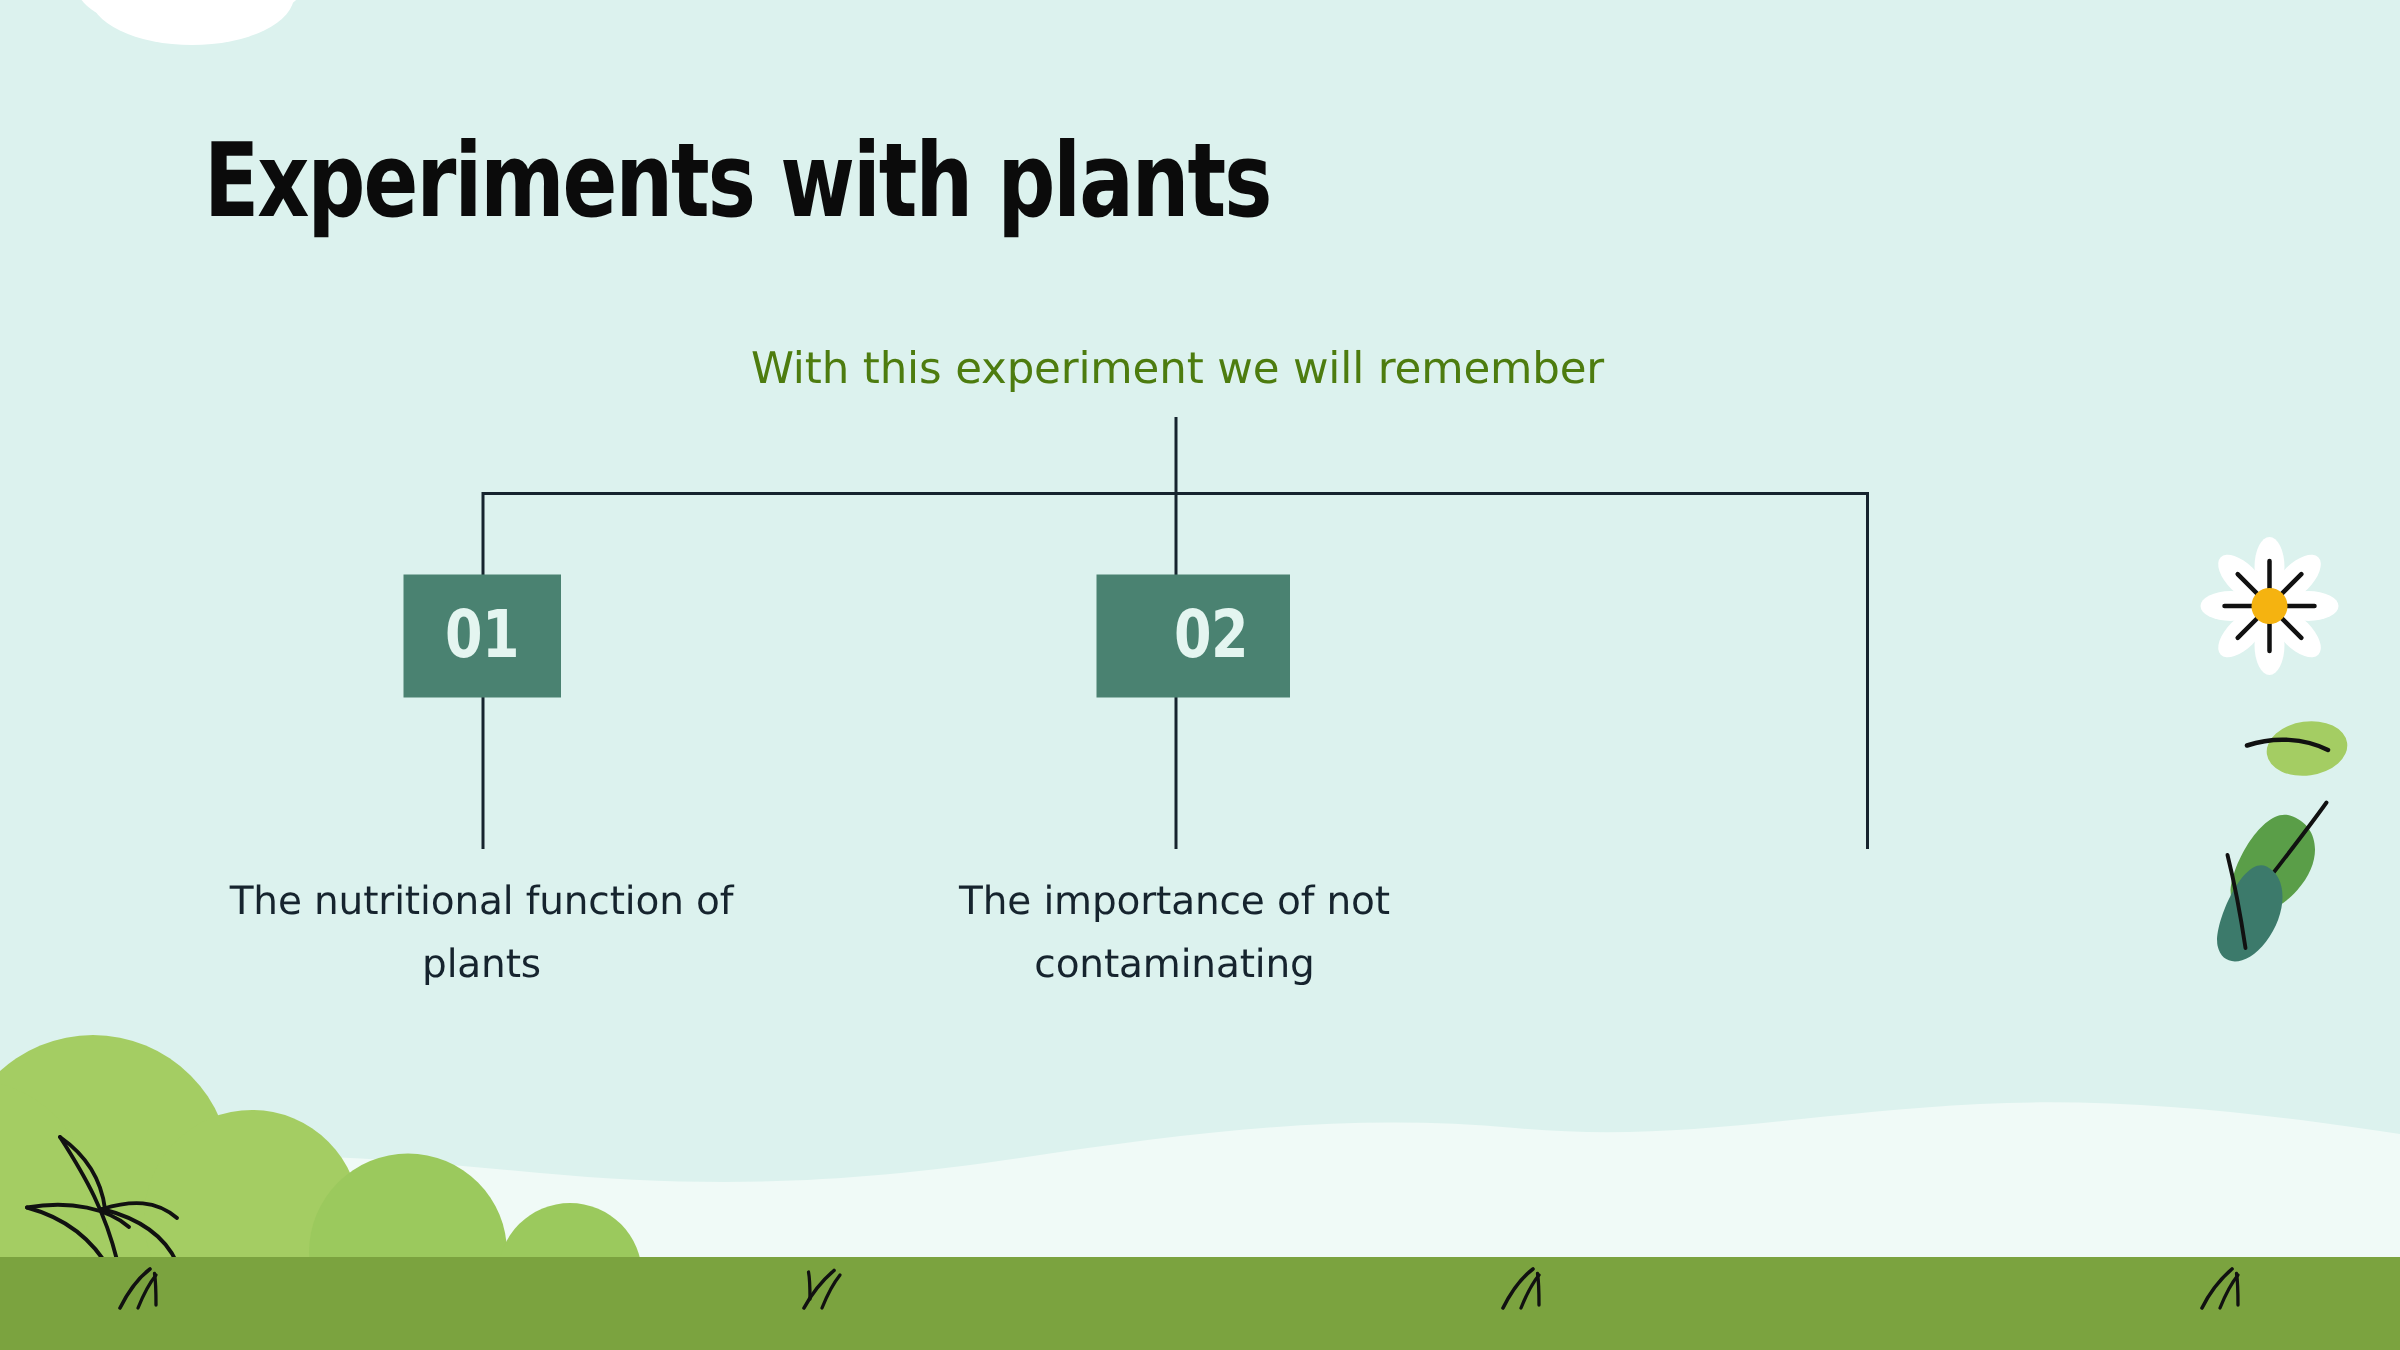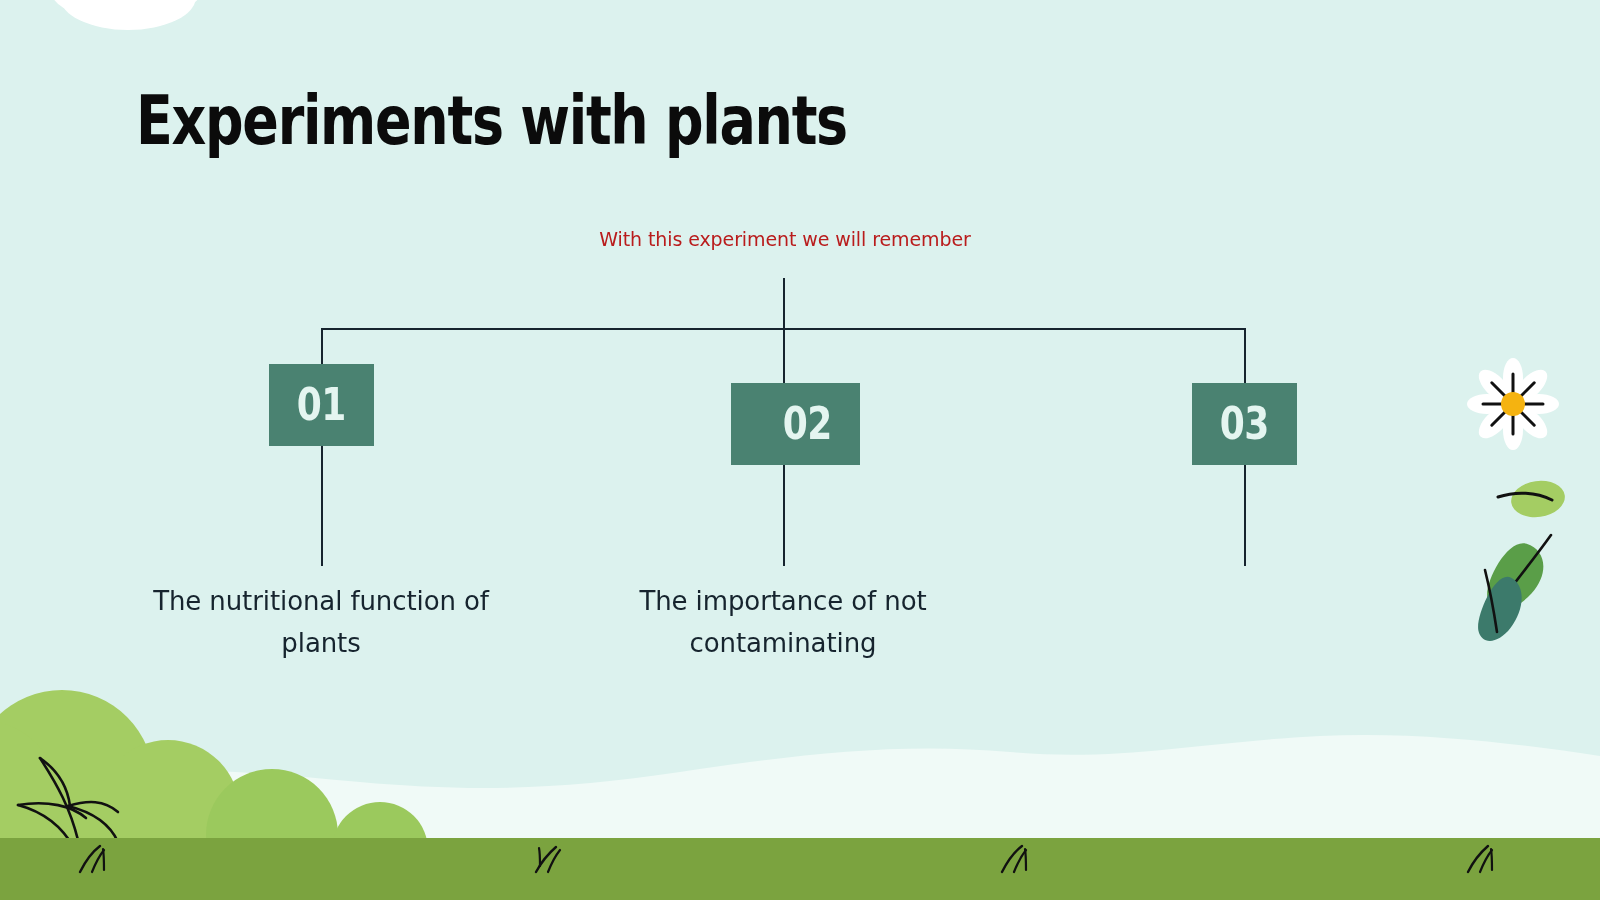--- a/index.html
+++ b/index.html
@@ -49,23 +49,23 @@
   }
 
   
   #subtitle {
     position: absolute;
     left: 0;
     top: 228px;
     width: 1570px;
     text-align: center;
     font-family: "DejaVu Sans", sans-serif;
-    font-size: 19px;
+    font-size: 29px;
     font-weight: 400;
-    color: #b91c1c;
+    color: #4d7c0f;
     letter-spacing: -0.1px;
   }
 
   
   .conn {
     position: absolute;
     background: #16242e;
   }
   .conn-v { width: 2px; }
   .conn-h { height: 2px; }
@@ -204,26 +204,23 @@
 
   <div id="subtitle">With this experiment we will remember</div>
 
   <div class="conn conn-v" style="left:783px; top:278px; height:50px;"></div>
   <div class="conn conn-h" style="left:322px; top:328px; width:923px;"></div>
 
   <div class="conn conn-v" style="left:321px; top:328px; height:238px;"></div>
   <div class="conn conn-v" style="left:783px; top:328px; height:238px;"></div>
   <div class="conn conn-v" style="left:1244px; top:328px; height:238px;"></div>
 
-  <div class="num-box" style="left:269px; top:364px;text-align:right;">
+  <div class="num-box" style="left:269px; top:383px;text-align:right;">
     <span>01</span>
   </div>
   <div class="num-box" style="left:731px; top:383px;padding-left:24px;">
     <span>02</span>
   </div>
-  <div class="num-box" style="left:1192px; top:383px;">
-    <span>03</span>
-  </div>
 
   <div class="caption" style="left:121px;">The nutritional function of plants</div>
   <div class="caption" style="left:583px;">The importance of not contaminating</div>
 
 </div>
 
 </body></html>

